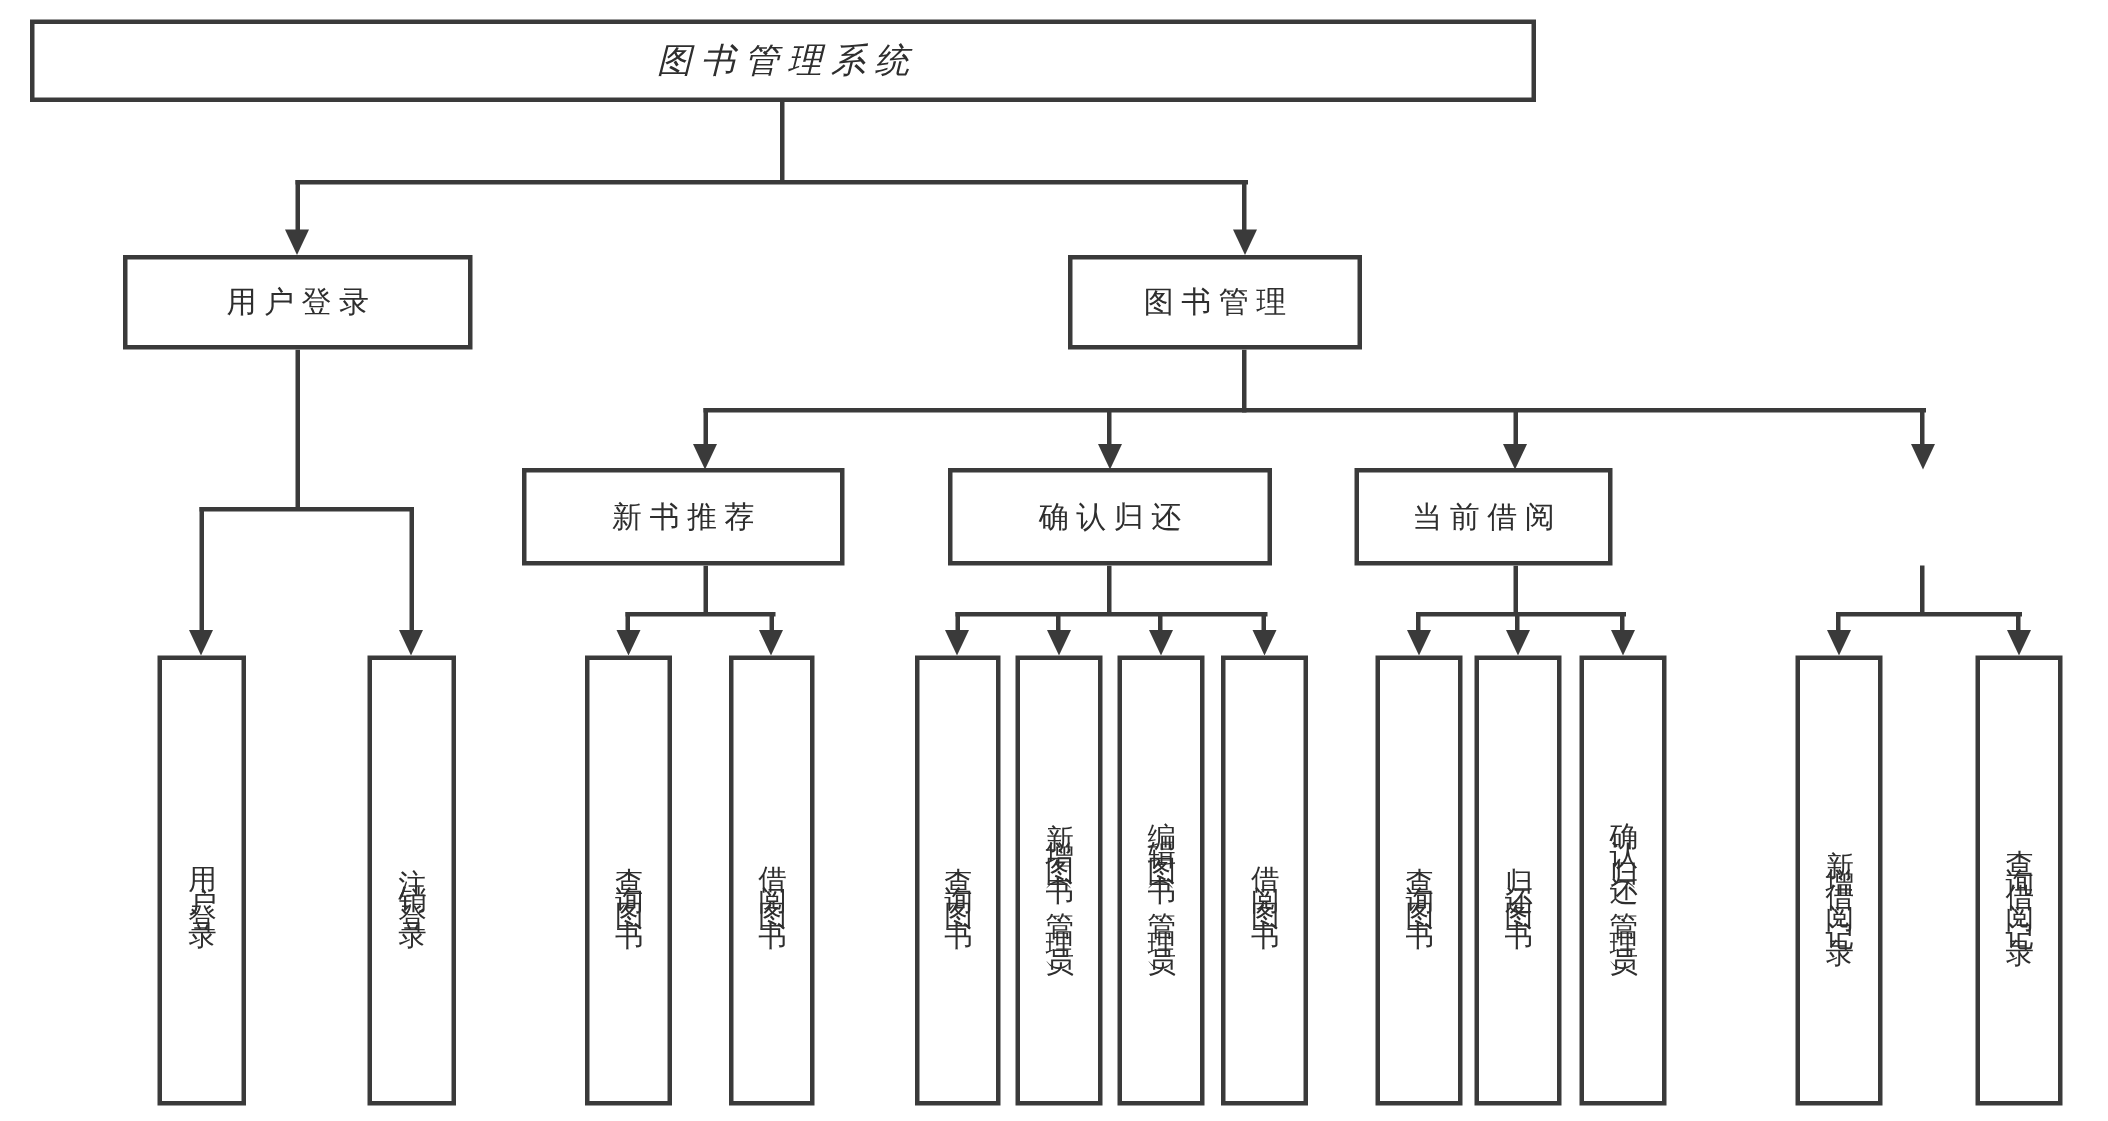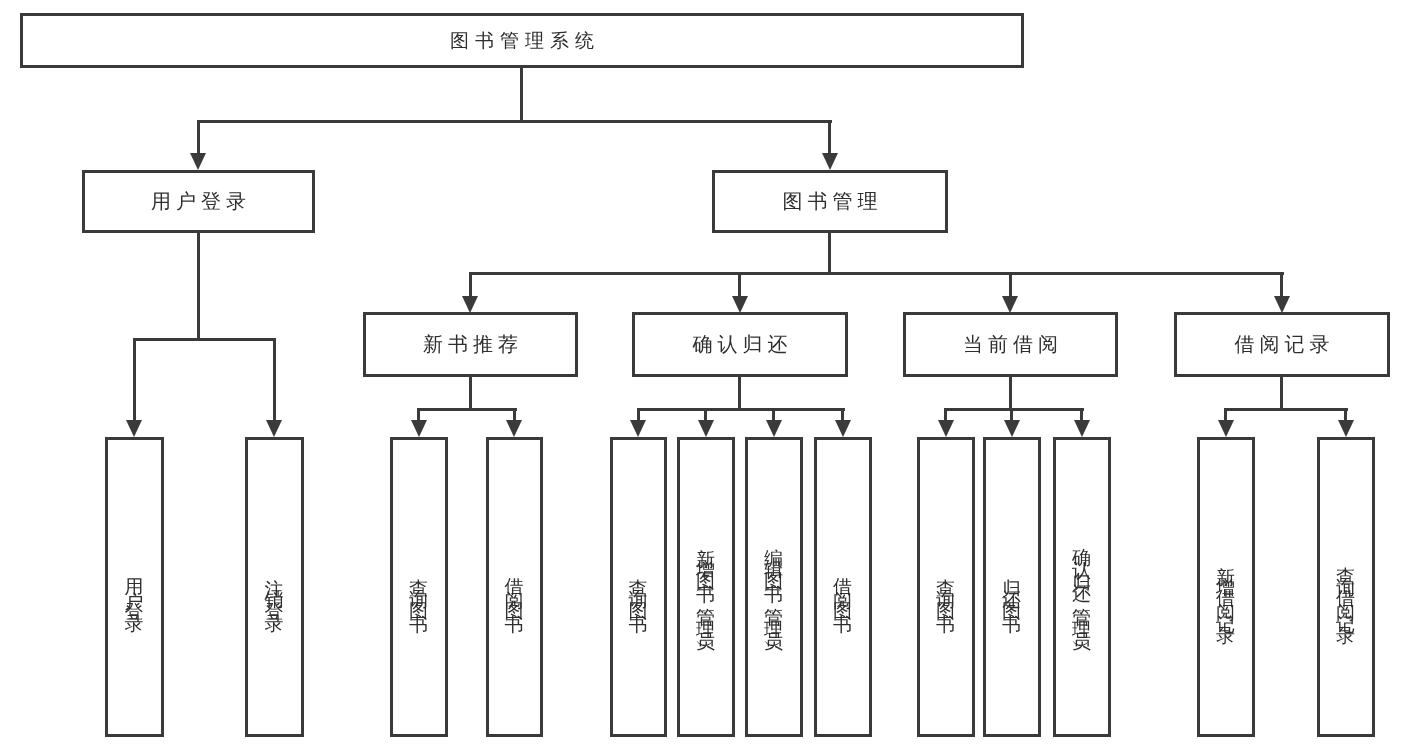--- a/index.html
+++ b/index.html
@@ -17,21 +17,21 @@
     background:#ffffff;
     display:flex;
     align-items:center;
     justify-content:center;
     color:#2e2e2e;
     font-size:20px;
     letter-spacing:5px;
     text-indent:5px;
     white-space:nowrap;
   }
-  .box.root{font-size:19px;letter-spacing:6px;text-indent:6px;}
+  .box.root{font-size:23px;letter-spacing:6px;text-indent:6px;font-style:italic;}
   .box.leaf{
     writing-mode:vertical-rl;
     text-orientation:mixed;
     font-size:19px;
     letter-spacing:12px;
     text-indent:0;
     white-space:normal;
     line-height:1;
   }
   .hline,.vline{position:absolute;background:#3a3a3a;}
@@ -113,26 +113,25 @@
   <div class="vline" style="left:1280px;top:377px;height:33px;"></div>
   <div class="hline" style="left:1224px;top:408px;width:124px;"></div>
   <div class="vline" style="left:1224px;top:408px;height:14px;"></div>
   <div class="vline" style="left:1344px;top:408px;height:14px;"></div>
   <div class="arrow" style="left:1218px;top:420px;"></div>
   <div class="arrow" style="left:1338px;top:420px;"></div>
 
   <div class="box root" style="left:20px;top:13px;width:1004px;height:55px;">图书管理系统</div>
 
   <div class="box" style="left:82px;top:170px;width:233px;height:63px;">用户登录</div>
-  <div class="box" style="left:712px;top:170px;width:236px;height:63px;">图书管理</div>
+  <div class="box" style="left:712px;top:170px;width:196px;height:63px;">图书管理</div>
 
-  <div class="box" style="left:363px;top:312px;width:215px;height:65px;">新书推荐</div>
+  <div class="box" style="left:348px;top:312px;width:215px;height:65px;">新书推荐</div>
   <div class="box" style="left:632px;top:312px;width:216px;height:65px;">确认归还</div>
-  <div class="box" style="left:903px;top:312px;width:215px;height:65px;">当前借阅</div>
-  <div class="box" style="left:1174px;top:312px;width:216px;height:65px;">借阅记录</div>
+  <div class="box" style="left:903px;top:312px;width:172px;height:65px;">当前借阅</div>
 
   <div class="box leaf" style="left:105px;top:437px;width:59px;height:300px;">用户登录</div>
   <div class="box leaf" style="left:245px;top:437px;width:59px;height:300px;">注销登录</div>
 
   <div class="box leaf" style="left:390px;top:437px;width:58px;height:300px;">查询图书</div>
   <div class="box leaf" style="left:486px;top:437px;width:57px;height:300px;">借阅图书</div>
 
   <div class="box leaf" style="left:610px;top:437px;width:57px;height:300px;">查询图书</div>
   <div class="box leaf" style="left:677px;top:437px;width:58px;height:300px;">新增图书（管理员）</div>
   <div class="box leaf" style="left:745px;top:437px;width:58px;height:300px;">编辑图书（管理员）</div>

